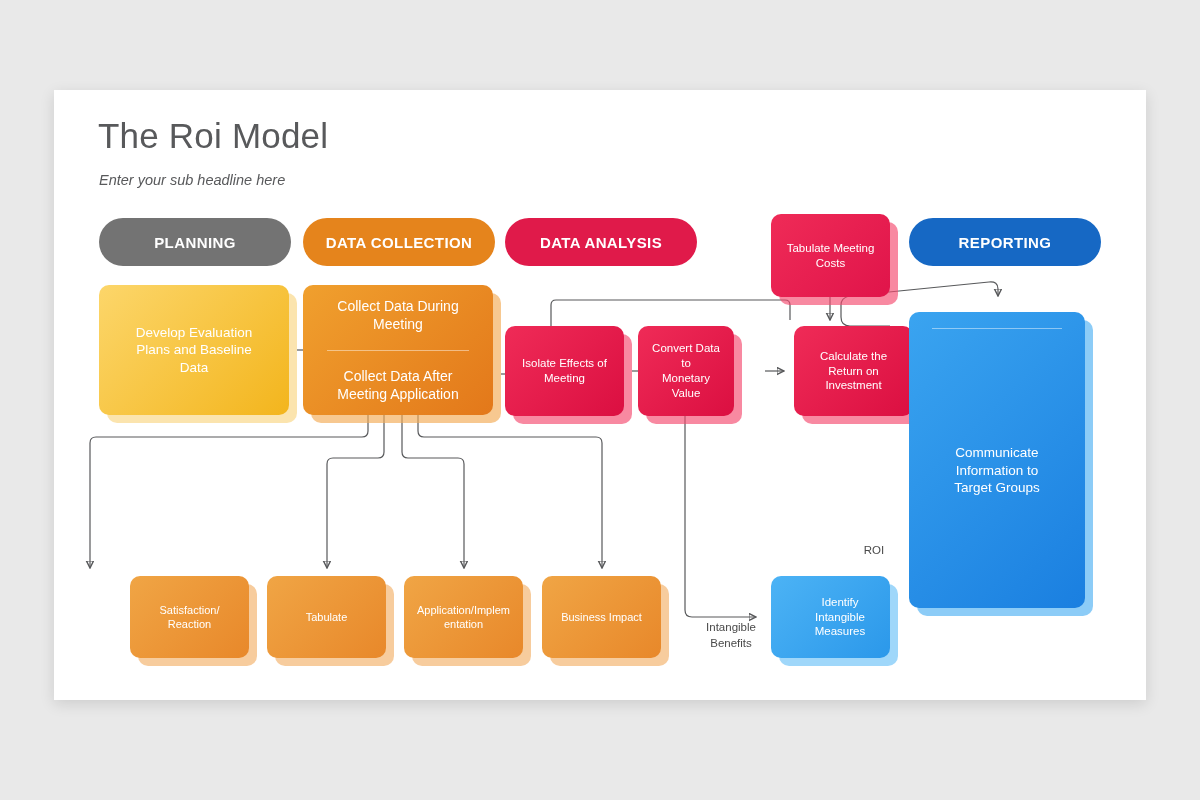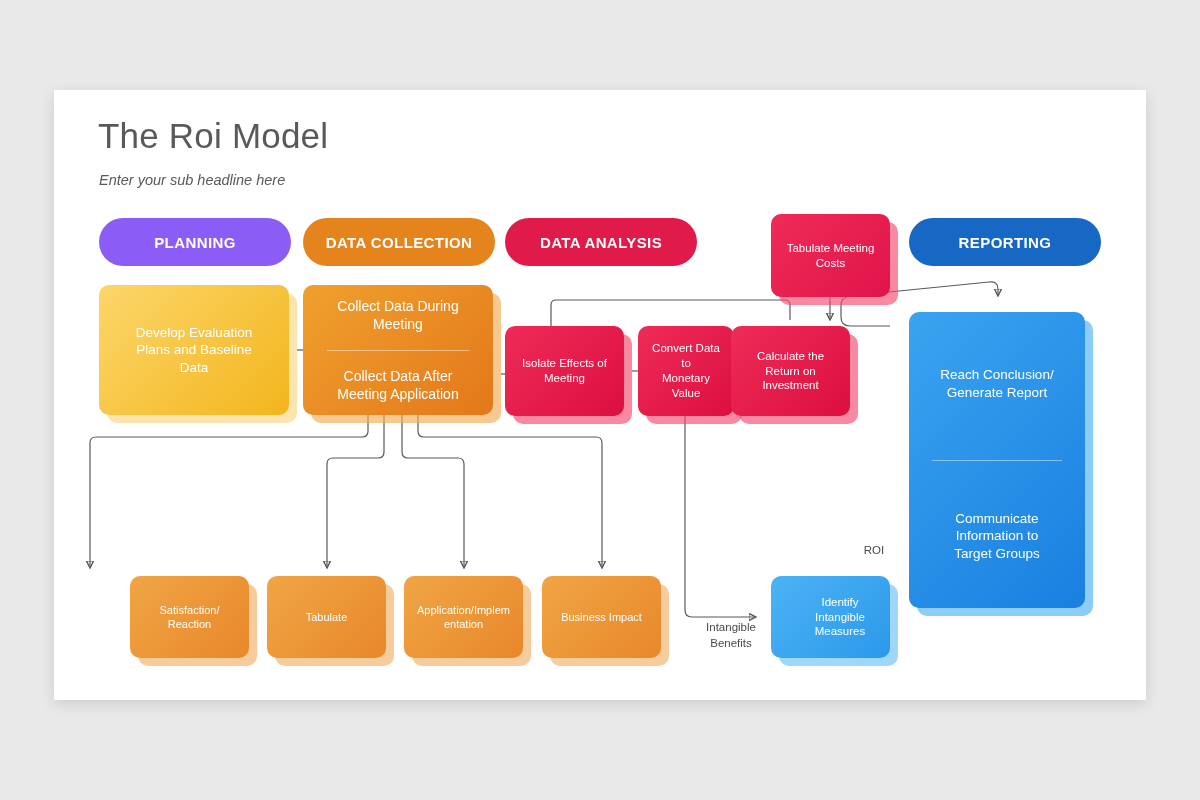--- a/index.html
+++ b/index.html
@@ -99,21 +99,21 @@
       <path d="M348,325 L348,362 Q348,368 354,368 L404,368 Q410,368 410,374 L410,478" marker-end="url(#ah)"></path>
       <path d="M364,325 L364,341 Q364,347 370,347 L542,347 Q548,347 548,353 L548,478" marker-end="url(#ah)"></path>
 
       <path d="M631,326 L631,520 Q631,527 638,527 L702,527" marker-end="url(#ah)"></path>
     </svg>
 
     <div class="title">The Roi Model</div>
     <div class="subtitle">Enter your sub headline here</div>
 
     <div id="dyn">
-        <div class="pill" style="left: 45px; top: 128px; width: 192px; background: #8b5cf6;">
+        <div class="pill" style="left: 45px; top: 128px; width: 192px; background: #737373;">
           <span>PLANNING</span>
         </div>
         <div class="pill" style="left: 249px; top: 128px; width: 192px; background: rgb(229, 132, 28);">
           <span>DATA COLLECTION</span>
         </div>
         <div class="pill" style="left: 451px; top: 128px; width: 192px; background: rgb(224, 26, 74);">
           <span>DATA ANALYSIS</span>
         </div>
         <div class="pill" style="left: 855px; top: 128px; width: 192px; background: rgb(22, 104, 196);">
           <span>REPORTING</span>
@@ -157,21 +157,21 @@
         </div>
         <div class="node" style="left: 584px; top: 236px; width: 96px; height: 90px;">
           <div class="shadowcard" style="background: rgb(244, 73, 110);"></div>
           <div class="card" style="background: linear-gradient(135deg, rgb(239, 43, 87) 0%, rgb(219, 15, 65) 100%); font-size: 11.5px;">
             <div>
               <span class="ln">Convert Data to</span>
               <span class="ln">Monetary Value</span>
             </div>
           </div>
         </div>
-        <div class="node" style="left: 677px; top: 236px; width: 119px; height: 90px; border-radius: 12px;">
+        <div class="node" style="left: 740px; top: 236px; width: 119px; height: 90px; border-radius: 12px;">
           <div class="shadowcard" style="background: rgb(244, 73, 110);"></div>
           <div class="card" style="background: linear-gradient(135deg, rgb(239, 43, 87) 0%, rgb(219, 15, 65) 100%); font-size: 11.5px;">
             <div>
               <span class="ln">Calculate the</span>
               <span class="ln">Return on</span>
               <span class="ln">Investment</span>
             </div>
           </div>
         </div>
         <div class="node" style="left: 717px; top: 124px; width: 119px; height: 83px;">
@@ -222,26 +222,20 @@
           <div class="card" style="background: linear-gradient(135deg, rgb(76, 179, 245) 0%, rgb(43, 152, 234) 100%); font-size: 11.5px; padding-left: 28px;">
             <div>
               <span class="ln">Identify Intangible</span>
               <span class="ln">Measures</span>
             </div>
           </div>
         </div>
         <div class="node" style="left: 855px; top: 222px; width: 176px; height: 296px;">
           <div class="shadowcard" style="background: rgb(79, 176, 243);"></div>
           <div class="card" style="background: linear-gradient(135deg, rgb(58, 164, 240) 0%, rgb(26, 127, 224) 100%); font-size: 13.5px;">
-            <div class="seg">
-              <div>
-                <span class="ln">Reach Conclusion/</span>
-                <span class="ln">Generate Report</span>
-              </div>
-            </div>
             <div class="divider"></div>
             <div class="seg">
               <div>
                 <span class="ln">Communicate</span>
                 <span class="ln">Information to</span>
                 <span class="ln">Target Groups</span>
               </div>
             </div>
           </div>
         </div>

